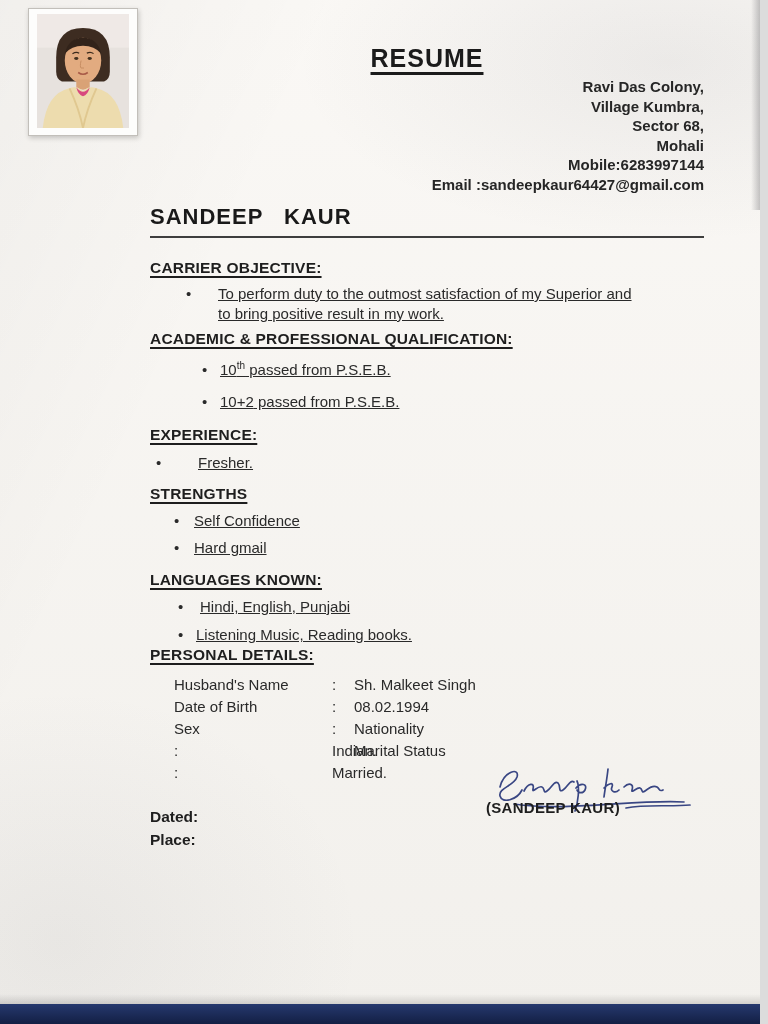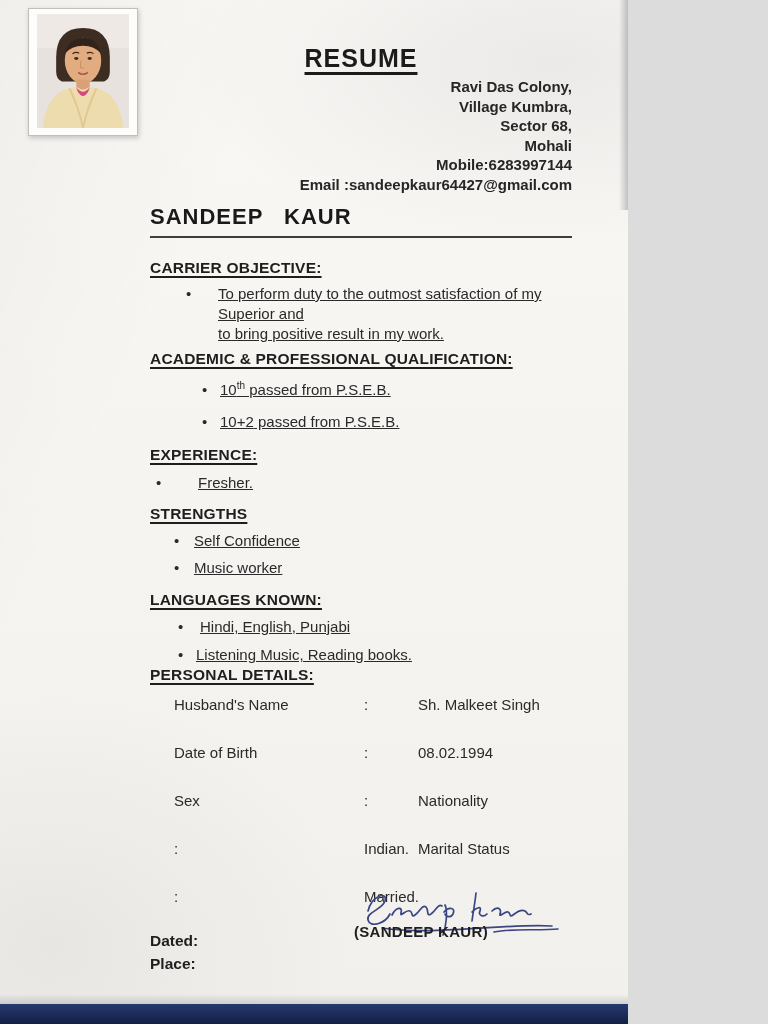--- a/index.html
+++ b/index.html
@@ -2,21 +2,21 @@
 <html><head>
 <meta charset="utf-8">
 <style>
   html, body { margin: 0; padding: 0; }
   body {
     width: 768px; height: 1024px; overflow: hidden;
     background: #dcdcdc;
     font-family: "Liberation Sans", sans-serif;
   }
   .paper {
-    position: relative; width: 628px; height: 1024px; box-sizing: border-box;
+    position: relative; width: 760px; height: 1024px; box-sizing: border-box;
     color: #232323;
     background:
       radial-gradient(ellipse 620px 300px at 88% 6%, rgba(110,110,118,0.10), transparent 60%),
       radial-gradient(ellipse 500px 420px at 8% 92%, rgba(110,110,118,0.08), transparent 60%),
       linear-gradient(115deg, rgba(0,0,0,0.035) 0%, transparent 28%),
       linear-gradient(#faf8f5, #f2f0ec);
   }
   .edge-right {
     position: absolute; top: 0; right: 0; width: 9px; height: 210px;
     background: linear-gradient(to left, rgba(60,60,66,0.28), transparent);
@@ -54,21 +54,21 @@
 
   .brow { display: flex; font-size: 15px; line-height: 20px; color: #2a2a2a; }
   .dot { flex: none; }
   .btext { flex: 1; text-decoration: underline; }
   .btext .line { display: block; }
   sup { font-size: 10px; vertical-align: super; line-height: 0; }
 
   .pd-grid {
     margin-top: 13px; padding-left: 24px;
     display: grid; grid-template-columns: 158px 22px 1fr;
-    row-gap: 6px; font-size: 15px; line-height: 16px; color: #2a2a2a; gap: 32px;
+    row-gap: 6px; font-size: 15px; line-height: 16px; color: #2a2a2a;
   }
 
   .footer { position: relative; margin-top: 24px; }
   .dp { font-weight: bold; font-size: 15.5px; line-height: 23px; color: #1e1e1e; }
   .sig-block { position: absolute; right: -8px; top: -48px; width: 228px; }
   .sig-svg { display: block; }
   .printed {
     margin-top: -16px; padding-left: 2px;
     font-weight: bold; font-size: 15px; color: #1e1e1e; letter-spacing: 0.3px;
   }
@@ -149,21 +149,21 @@
       <span class="btext">Fresher.</span>
     </div>
 
     <div class="sec-h" style="margin-top:11px">STRENGTHS</div>
     <div class="brow" style="margin-top:8px; padding-left:24px">
       <span class="dot" style="width:20px">•</span>
       <span class="btext">Self Confidence</span>
     </div>
     <div class="brow" style="margin-top:7px; padding-left:24px">
       <span class="dot" style="width:20px">•</span>
-      <span class="btext">Music worker</span>
+      <span class="btext">Hard gmail</span>
     </div>
 
     <div class="sec-h" style="margin-top:12px">LANGUAGES KNOWN:</div>
     <div class="brow" style="margin-top:8px; padding-left:28px">
       <span class="dot" style="width:22px">•</span>
       <span class="btext">Hindi, English, Punjabi</span>
     </div>
 
     <div class="brow" style="margin-top:8px; padding-left:28px">
       <span class="dot" style="width:18px">•</span>

